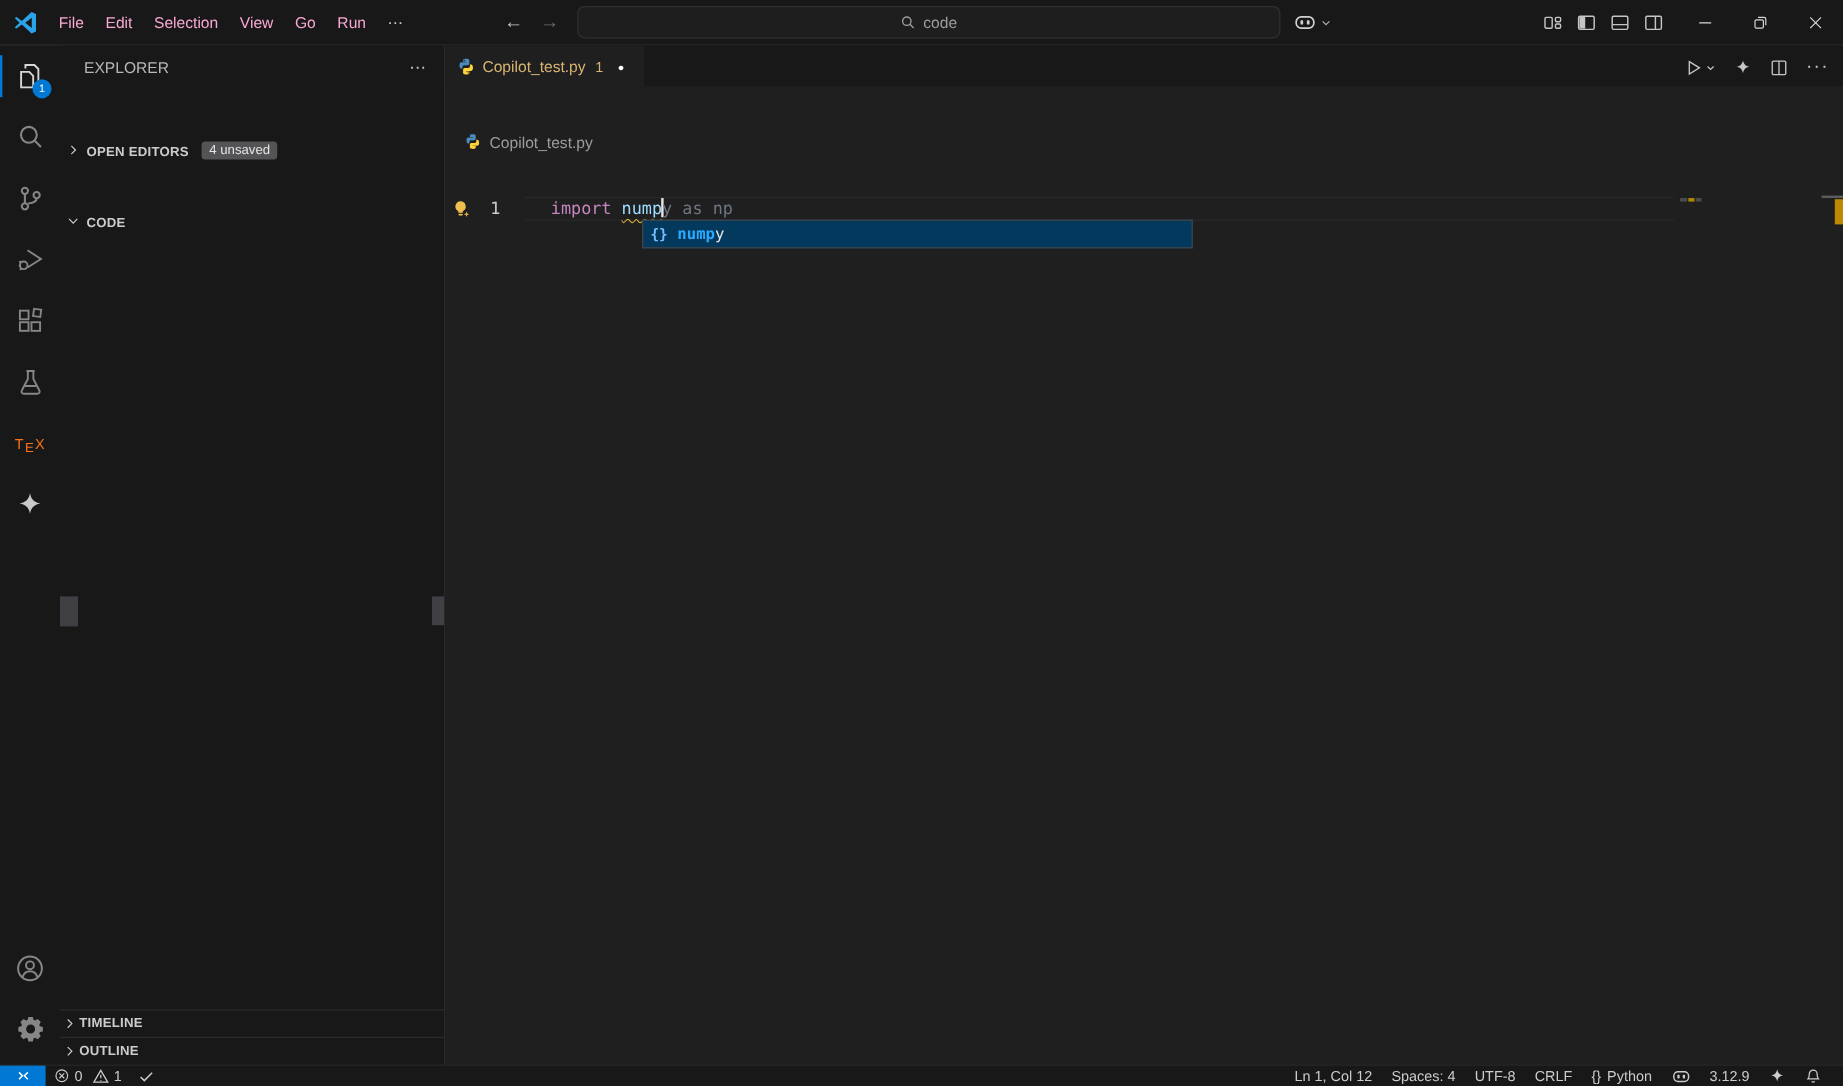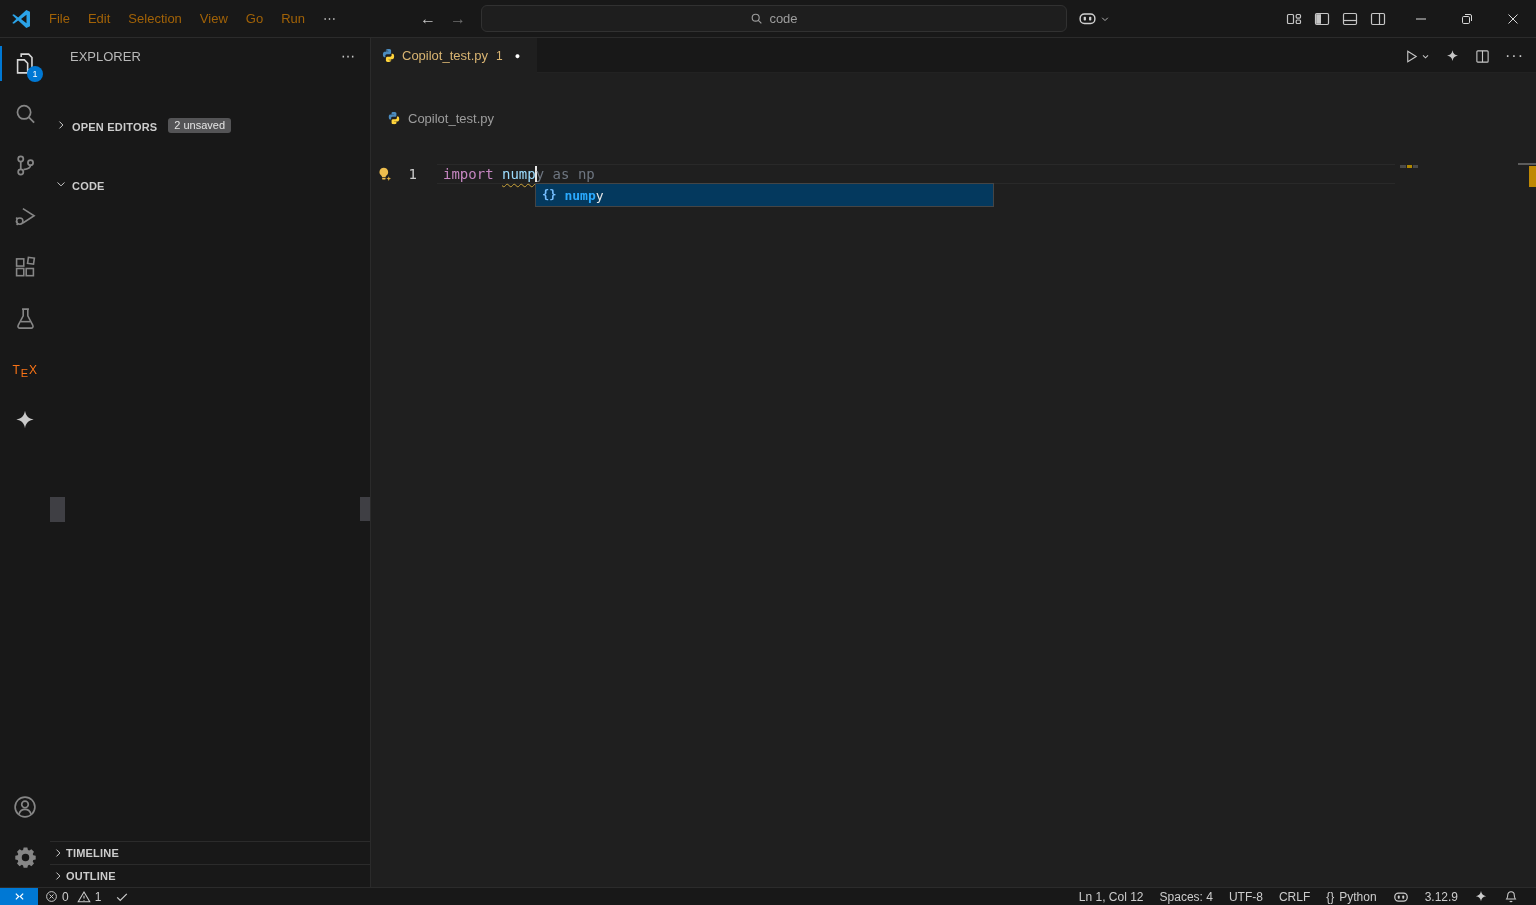--- a/index.html
+++ b/index.html
@@ -12,21 +12,21 @@
   }
   svg { display:block; }
 
   
   .titlebar {
     height:38px; background:#181818; border-bottom:1px solid #2b2b2b;
     display:flex; align-items:center; position:relative;
   }
   .vscode-logo { margin:0 8px 0 10px; }
   .menubar { display:flex; align-items:center; }
-  .menu-item { padding:0 9px; font-size:13px; color:#a16207; line-height:37px; cursor:default; }
+  .menu-item { padding:0 9px; font-size:13px; color:#f9a8d4; line-height:37px; cursor:default; }
   .menu-item.more { color:#cccccc; letter-spacing:1px; }
   .nav-arrows { position:absolute; left:420px; top:0; height:37px; display:flex; align-items:center; gap:14px; font-size:16px; }
   .nav-back { color:#c5c5c5; }
   .nav-fwd { color:#6e6e6e; }
   .command-center {
     position:absolute; left:481px; top:5px; width:586px; height:27px;
     background:#1e1e1e; border:1px solid #313131; border-radius:6px;
     display:flex; align-items:center; justify-content:center; gap:6px;
     color:#9d9d9d; font-size:13px;
   }
@@ -75,21 +75,21 @@
   .tab-label { color:#d8b472; }
   .tab-problems { color:#d8b472; font-size:12px; margin-left:2px; }
   .tab-dirty { color:#ffffff; font-size:9px; margin-left:6px; }
   .editor-actions { position:absolute; top:9px; right:12px; display:flex; align-items:center; gap:15px; color:#c5c5c5; }
   .breadcrumb { height:26px; display:flex; align-items:center; gap:7px; padding-left:16px; font-size:13px; color:#9d9d9d; }
 
   .code-area { flex:1; position:relative; font-family:"DejaVu Sans Mono", monospace; font-size:14px; }
   .line-highlight { position:absolute; left:66px; right:141px; top:1px; height:20px; border-top:1px solid #292929; border-bottom:1px solid #292929; }
   .gutter-bulb { position:absolute; left:5px; top:3px; }
   .line-number { position:absolute; left:26px; top:2px; width:20px; text-align:right; color:#cccccc; line-height:19px; }
-  .code-line { position:absolute; left:72px; top:2px; height:19px; line-height:19px; white-space:pre; }
+  .code-line { position:absolute; left:88px; top:2px; height:19px; line-height:19px; white-space:pre; }
   .tok-keyword { color:#c586c0; }
   .tok-ident { color:#9cdcfe; text-decoration:underline wavy #c9a43a 1px; text-underline-offset:4px; }
   .cursor { display:inline-block; width:2px; height:16px; background:#e6e6e6; vertical-align:-3px; margin:0 -1px; }
   .tok-ghost { color:#6e7681; }
 
   .suggest {
     position:absolute; left:164px; top:20px; width:459px; height:24px;
     background:#04395e; border:1px solid #454545;
     display:flex; align-items:center; gap:8px; padding-left:6px;
     font-family:"DejaVu Sans Mono", monospace; font-size:13px;
@@ -300,21 +300,21 @@
       <span class="sb-title">EXPLORER</span>
       <span class="sb-actions">⋯</span>
     </div>
     <div class="sb-row">
       <span class="chev">
         <svg width="10" height="10" viewBox="0 0 16 16" fill="none" stroke="currentColor" stroke-width="1.6">
             <path d="M5.5 2.5 11 8l-5.5 5.5"></path>
           </svg>
       </span>
       <span class="sb-row-label">OPEN EDITORS</span>
-      <span class="sb-badge">2 unsaved</span>
+      <span class="sb-badge">4 unsaved</span>
     </div>
     <div class="sb-row">
       <span class="chev">
         <svg width="10" height="10" viewBox="0 0 16 16" fill="none" stroke="currentColor" stroke-width="1.6">
             <path d="M2.5 5.5 8 11l5.5-5.5"></path>
           </svg>
       </span>
       <span class="sb-row-label">CODE</span>
     </div>
     <div class="sb-fill"></div>

